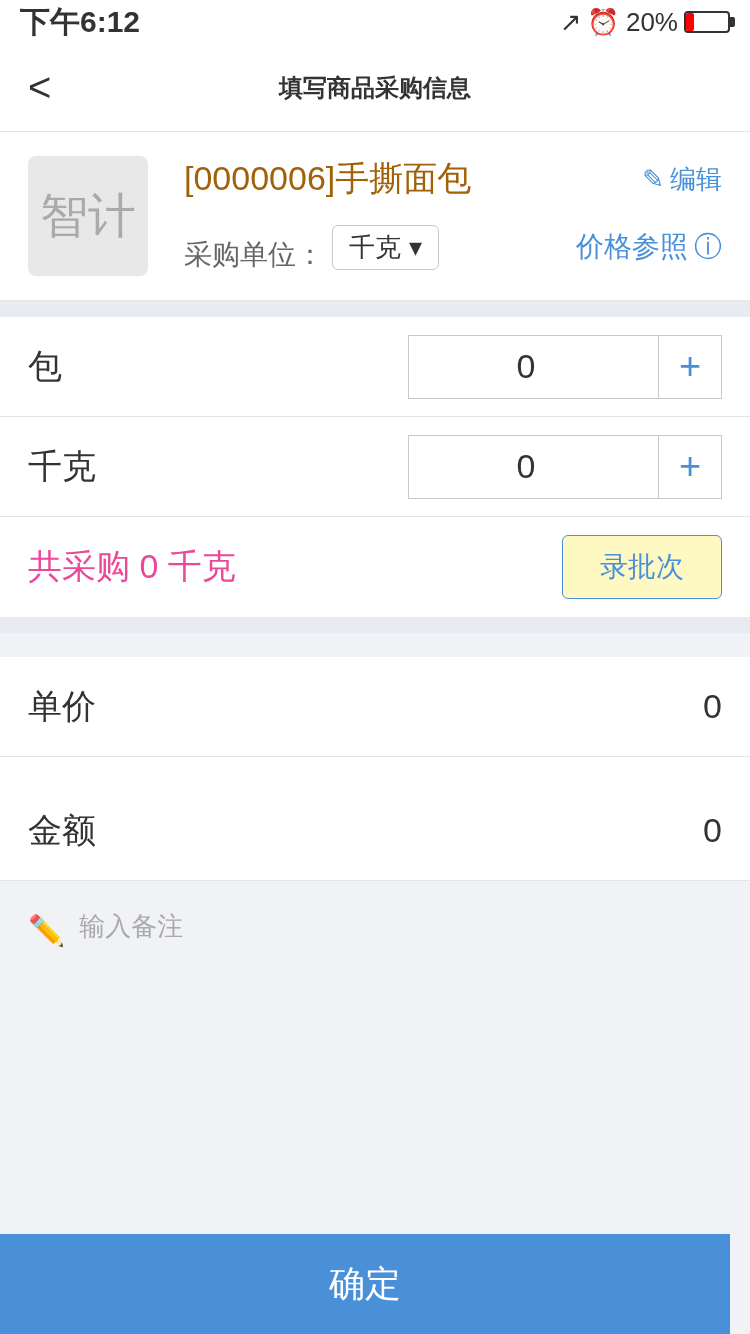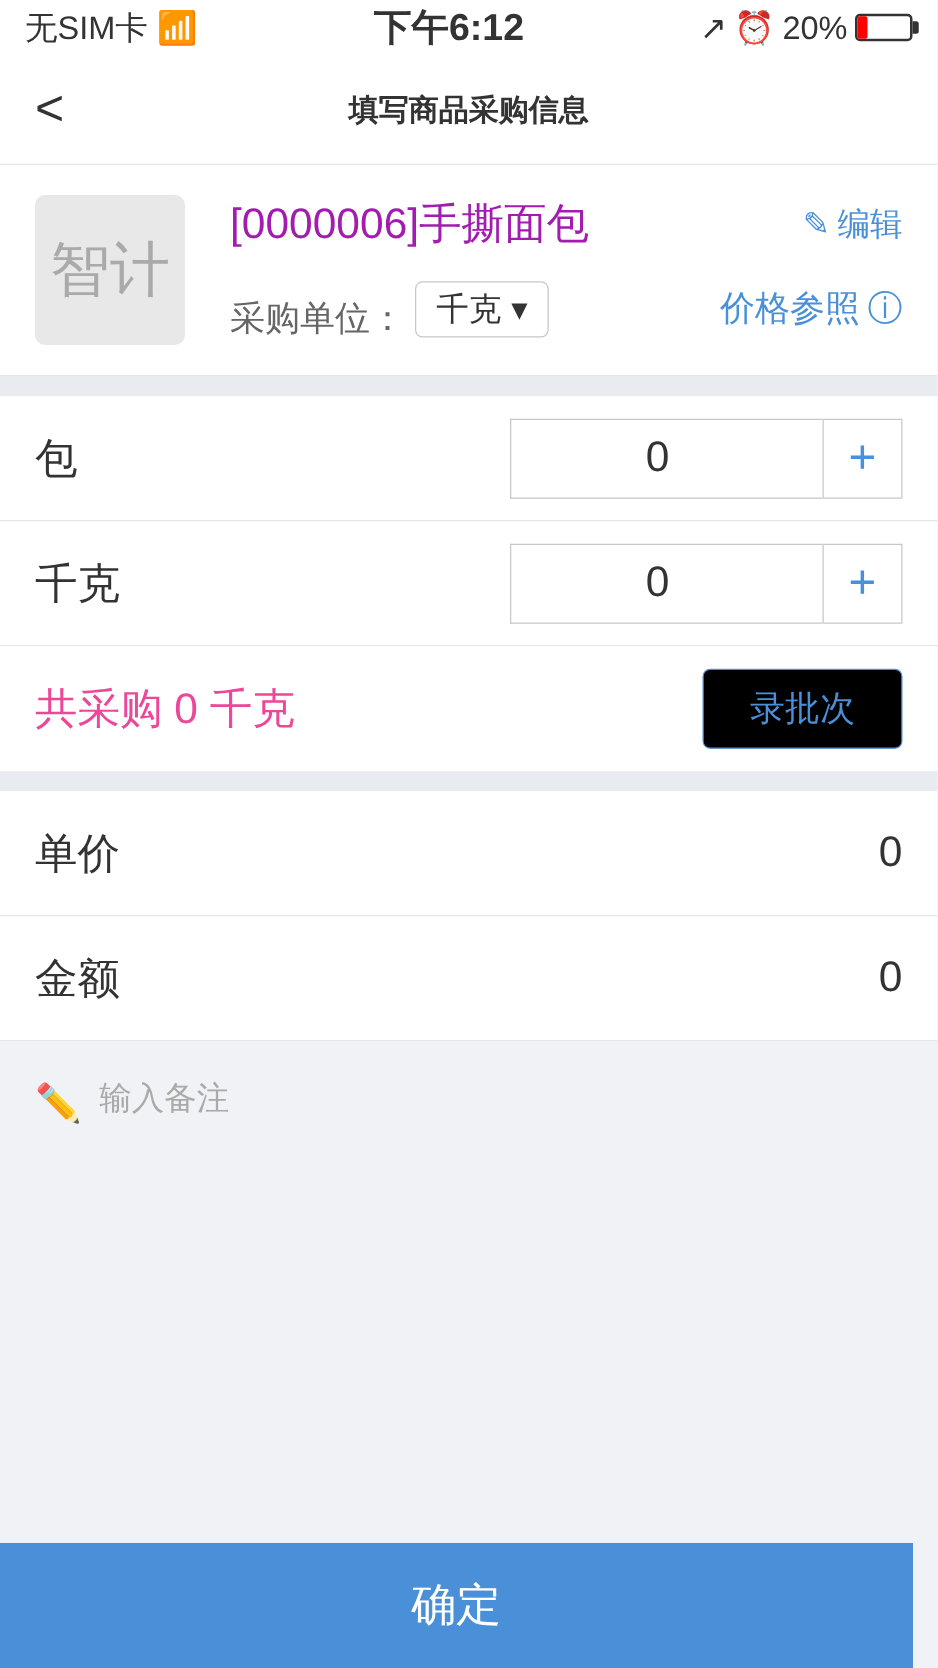--- a/index.html
+++ b/index.html
@@ -78,21 +78,21 @@
     .owl-icon {
       font-size: 48px; color: #aaa;
     }
     .product-info {
       flex: 1;
     }
     .product-name-row {
       display: flex; align-items: center; justify-content: space-between;
       margin-bottom: 18px;
     }
-    .product-name { font-size: 34px; color: #a21caf; font-weight: 500; }
+    .product-name { font-size: 34px; color: #a16207; font-weight: 500; }
     .edit-btn {
       font-size: 26px; color: #4a90d9; display: flex; align-items: center; gap: 6px;
       cursor: pointer;
     }
     .product-unit-row {
       display: flex; align-items: center; justify-content: space-between;
     }
     .unit-label { font-size: 28px; color: #666; margin-top: 16px; }
     .unit-select {
       border: 1px solid #c8c8c8; border-radius: 6px;
@@ -145,30 +145,31 @@
       padding: 0 28px;
       height: 100px;
       background: #fff;
       border-bottom: none;
     }
     .summary-text { font-size: 34px; color: #ec4899; }
     .batch-btn {
       width: 160px; height: 64px;
       border: 1px solid #4a90d9; border-radius: 6px;
       font-size: 28px; color: #4a90d9;
-      background: #000000; display: flex; align-items: center; justify-content: center;
+      background: #fef9c3; display: flex; align-items: center; justify-content: center;
       cursor: pointer;
     }
 
     
     .price-section { background: #fff; margin-top: 0; }
     .price-row {
       display: flex; align-items: center; justify-content: space-between;
       padding: 0 28px; height: 100px;
       border-bottom: 1px solid #e5e5e5;
+      margin-top: 24px;
     }
     .price-row-label { font-size: 34px; color: #333; }
     .price-row-value { font-size: 34px; color: #333; }
 
     
     .remark-section {
       background: #f0f2f5;
       padding: 28px;
       min-height: 180px;
       display: flex; align-items: flex-start; gap: 14px;
@@ -191,24 +192,20 @@
       font-size: 36px; color: #fff; font-weight: 500;
       display: flex; align-items: center; justify-content: center;
       cursor: pointer;
       border: none;
     }
   </style>
 </head>
 <body>
 
 <div class="status-bar">
-  <div class="status-left">
-    <span>无SIM卡</span>
-    <span>📶</span>
-  </div>
   <div class="status-center">下午6:12</div>
   <div class="status-right">
     <span>↗</span>
     <span>⏰</span>
     <span>20%</span>
     <div class="battery">
       <div class="battery-fill"></div>
     </div>
   </div>
 </div>

